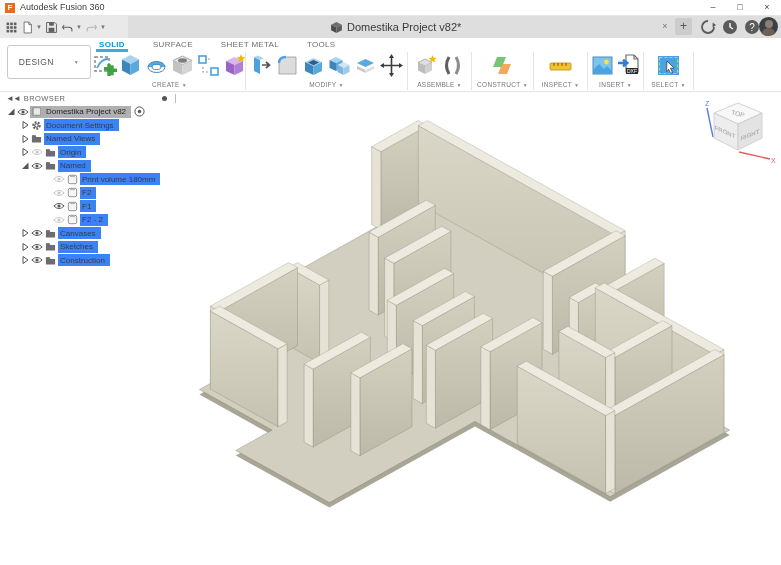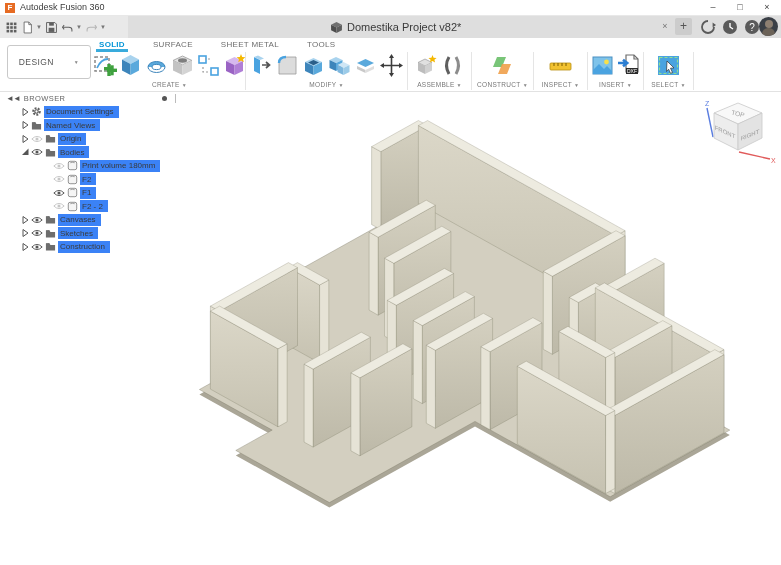--- a/index.html
+++ b/index.html
@@ -422,20 +422,40 @@
   </div>
 
   <div class="browser">
     <div class="bheader">
       <span class="cc">◄◄</span>
       <span class="bt">BROWSER</span>
       <span class="dot"></span>
       <span class="bar"></span>
     </div>
     <div id="browser-tree">
+        <div class="trow sel" style="padding-left:4px">
+          <svg class="tri" viewBox="0 0 10 10">
+            <polygon points="2,8 8.5,8 8.5,1.5" fill="#555"></polygon>
+          </svg>
+          <svg class="teye" viewBox="0 0 14 10">
+            <path d="M1 5 Q7 -1 13 5 Q7 11 1 5z" fill="none" stroke="#555" stroke-width="1.1"></path>
+            <circle cx="7" cy="5" r="1.8" fill="#555"></circle>
+          </svg>
+          <span class="selwrap" style="display:flex;align-items:center">
+            <svg class="ticon" viewBox="0 0 12 12">
+              <rect x="1" y="1" width="10" height="10" rx="1.5" fill="#9a9a9a"></rect>
+              <rect x="3" y="2.4" width="7" height="7.2" rx="1" fill="#e8e8e8"></rect>
+            </svg>
+            <span class="tlabel">Domestika Project v82</span>
+          </span>
+          <svg class="radio" viewBox="0 0 11 11">
+            <circle cx="5.5" cy="5.5" r="4.6" fill="none" stroke="#555" stroke-width="1"></circle>
+            <circle cx="5.5" cy="5.5" r="1.7" fill="#555"></circle>
+          </svg>
+        </div>
         <div class="trow" style="padding-left:18px">
           <svg class="tri" viewBox="0 0 10 10">
             <polygon points="3,1.5 8,5 3,8.5" fill="none" stroke="#555" stroke-width="1"></polygon>
           </svg>
           <span class="selwrap" style="display:flex;align-items:center">
             <svg class="ticon" viewBox="0 0 12 12">
               <circle cx="6" cy="6" r="3.6" fill="none" stroke="#5f5f5f" stroke-width="2.1" stroke-dasharray="2.1,1.5"></circle>
               <circle cx="6" cy="6" r="1.9" fill="none" stroke="#5f5f5f" stroke-width="1.3"></circle>
             </svg>
             <span class="tlabel">Document Settings</span>
@@ -475,21 +495,21 @@
           </svg>
           <svg class="teye" viewBox="0 0 14 10">
             <path d="M1 5 Q7 -1 13 5 Q7 11 1 5z" fill="none" stroke="#555" stroke-width="1.1"></path>
             <circle cx="7" cy="5" r="1.8" fill="#555"></circle>
           </svg>
           <span class="selwrap" style="display:flex;align-items:center">
             <svg class="ticon" viewBox="0 0 12 12">
               <path d="M1 3 h4 l1 1.4 h5 v6 H1z" fill="#6d6d6d"></path>
               <path d="M1 3 v-0.8 h3.6 l0.8 1" fill="#6d6d6d"></path>
             </svg>
-            <span class="tlabel">Bodies</span>
+            <span class="tlabel">Named</span>
           </span>
         </div>
         <div class="trow" style="padding-left:40px">
           <span class="tw" style="width:10px"></span>
           <svg class="teye" viewBox="0 0 14 10">
             <path d="M1 5 Q7 -1 13 5 Q7 11 1 5z" fill="none" stroke="#c6c6c6" stroke-width="1.1"></path>
             <circle cx="7" cy="5" r="1.8" fill="#c6c6c6"></circle>
           </svg>
           <span class="selwrap" style="display:flex;align-items:center">
             <svg class="ticon" viewBox="0 0 12 12">

